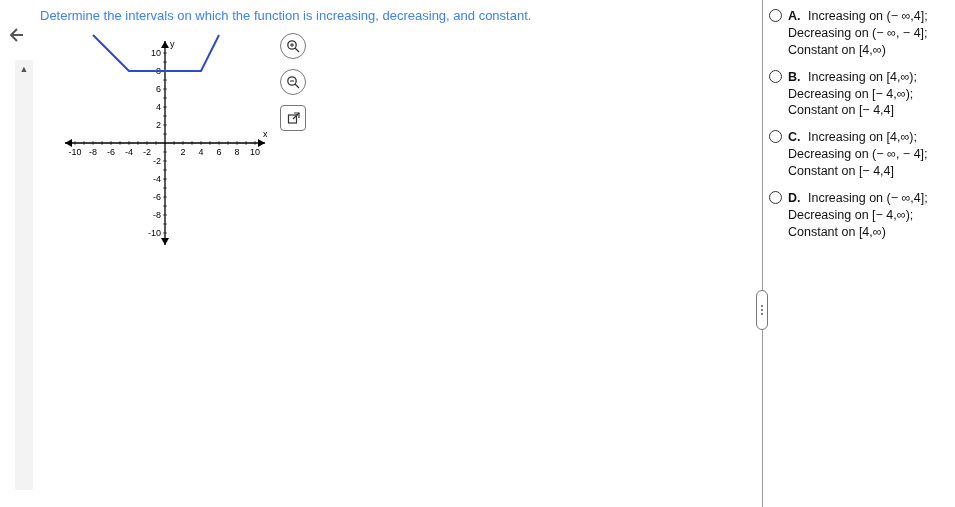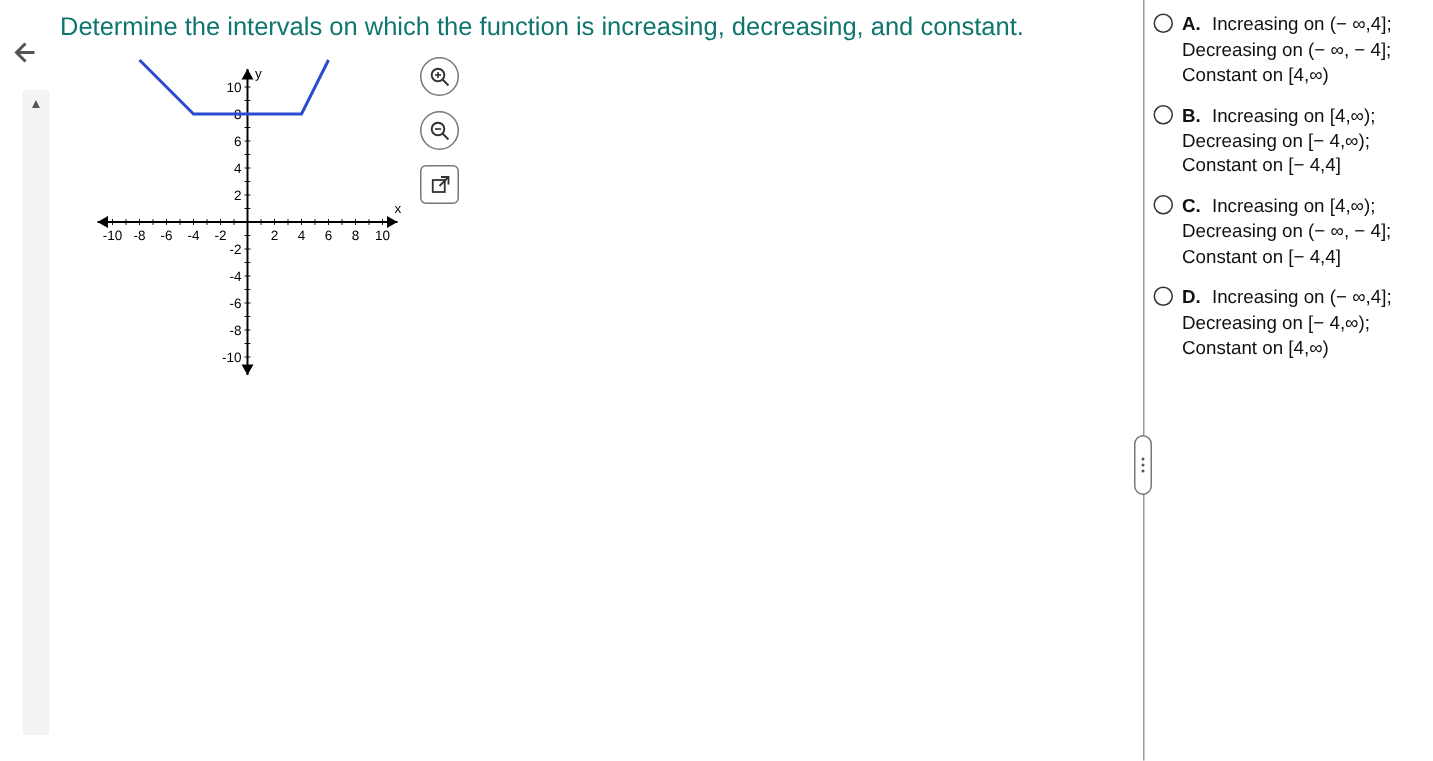--- a/index.html
+++ b/index.html
@@ -45,22 +45,22 @@
     }
     .main {
       position: absolute;
       left: 40px;
       top: 8px;
       right: 200px;
       bottom: 0;
       padding-right: 20px;
     }
     .question {
-      font-size: 17px;
-      color: #0f766e;
+      font-size: 13px;
+      color: #3b82f6;
       margin-bottom: 10px;
     }
     .figure-wrap {
       position: relative;
       margin-left: 20px;
       margin-top: 10px;
       width: 240px;
     }
     .tools {
       position: absolute;

